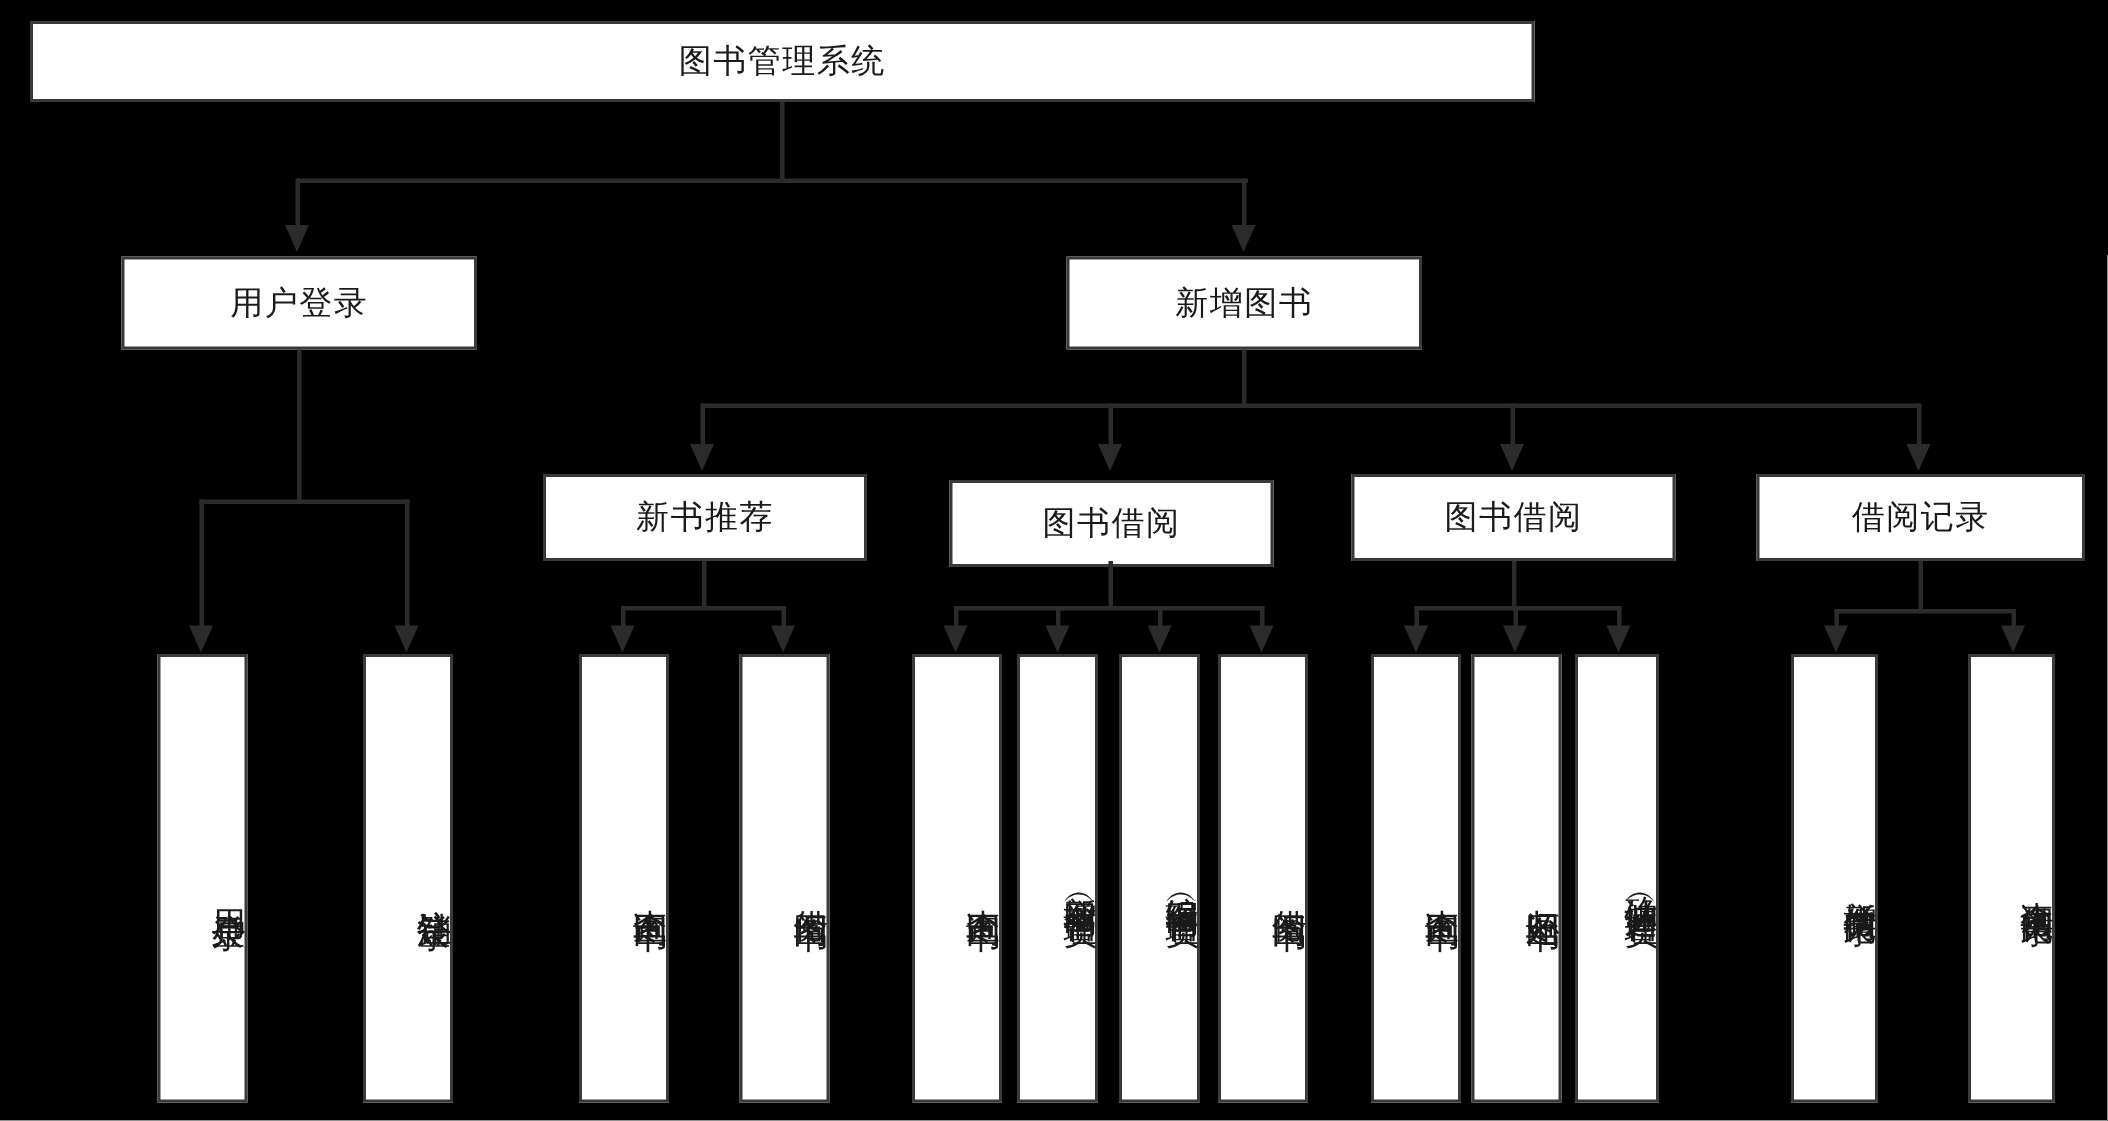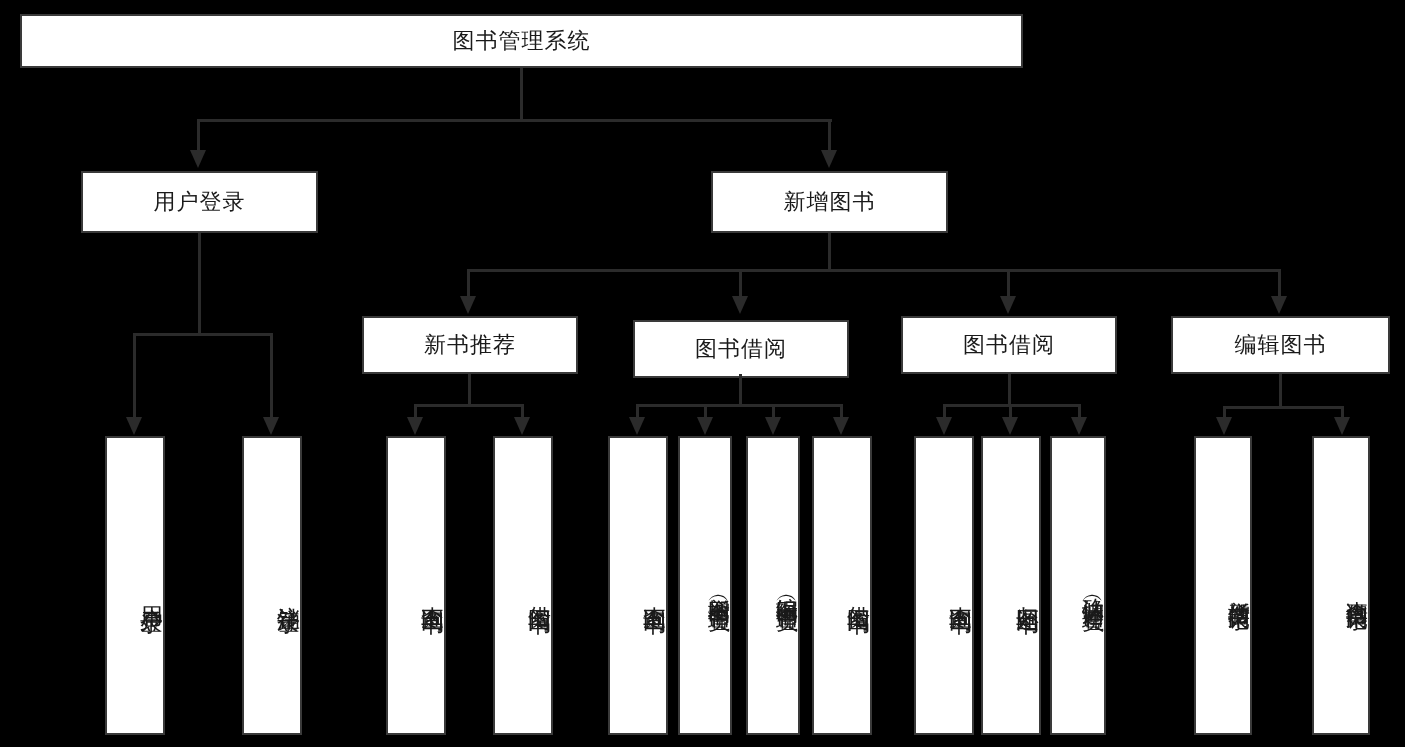--- a/index.html
+++ b/index.html
@@ -100,21 +100,21 @@
   <div class="edge v" style="left:739px; top:269px; width:2.5px; height:28px;"></div>
   <div class="arrow" style="left:732px; top:296px;"></div>
   <div class="edge v" style="left:1007px; top:269px; width:2.5px; height:28px;"></div>
   <div class="arrow" style="left:1000px; top:296px;"></div>
   <div class="edge v" style="left:1278px; top:269px; width:2.5px; height:28px;"></div>
   <div class="arrow" style="left:1271px; top:296px;"></div>
 
   <div class="node horiz" style="left:362px; top:316px; width:216px; height:58px;">新书推荐</div>
   <div class="node horiz" style="left:633px; top:320px; width:216px; height:58px;">图书借阅</div>
   <div class="node horiz" style="left:901px; top:316px; width:216px; height:58px;">图书借阅</div>
-  <div class="node horiz" style="left:1171px; top:316px; width:219px; height:58px;">编辑图书</div>
+  <div class="node horiz" style="left:1171px; top:316px; width:219px; height:58px;">借阅记录</div>
 
   <div class="edge v" style="left:468px; top:374px; width:2.5px; height:32px;"></div>
   <div class="edge h" style="left:414px; top:404px; width:110px; height:2.5px;"></div>
   <div class="edge v" style="left:414px; top:404px; width:2.5px; height:15px;"></div>
   <div class="arrow" style="left:407px; top:417px;"></div>
   <div class="edge v" style="left:521px; top:404px; width:2.5px; height:15px;"></div>
   <div class="arrow" style="left:514px; top:417px;"></div>
 
   <div class="edge v" style="left:739px; top:374px; width:2.5px; height:32px;"></div>
   <div class="edge h" style="left:636px; top:404px; width:207px; height:2.5px;"></div>

